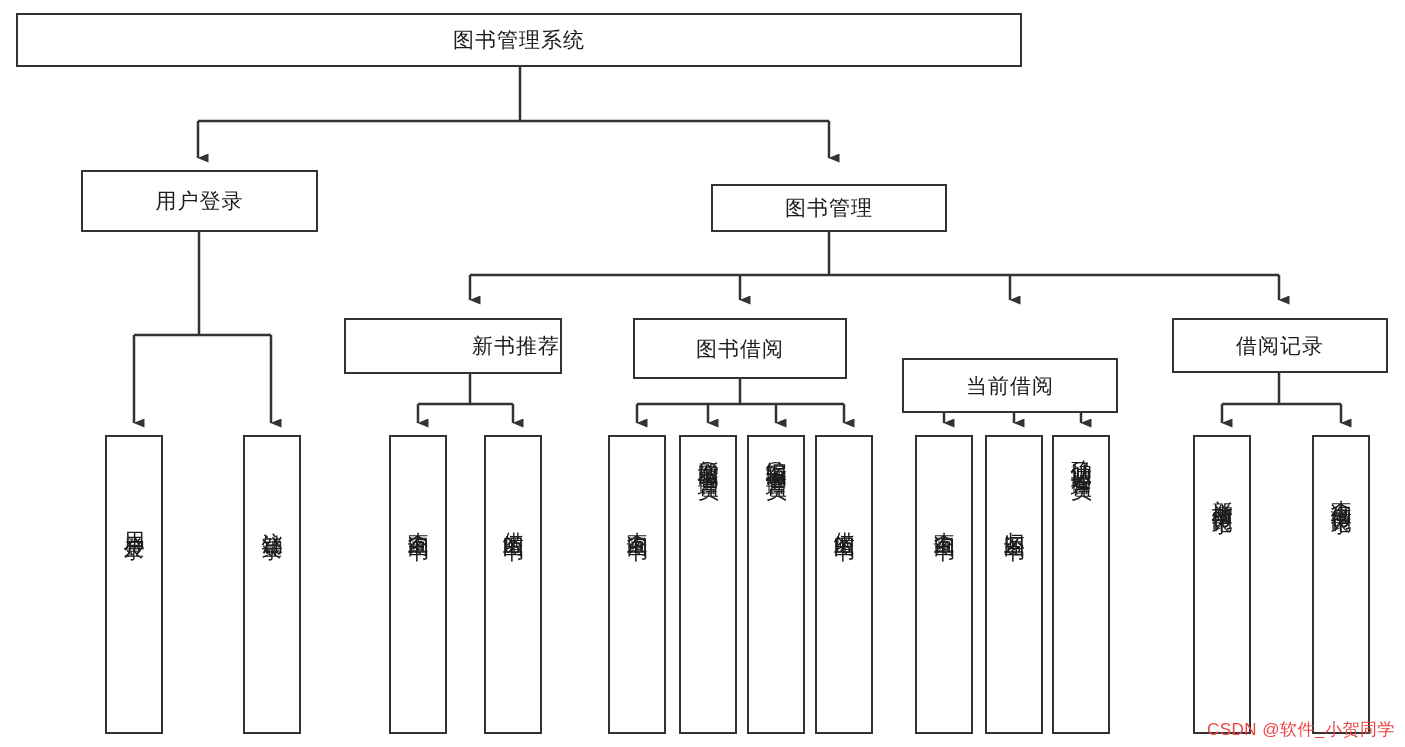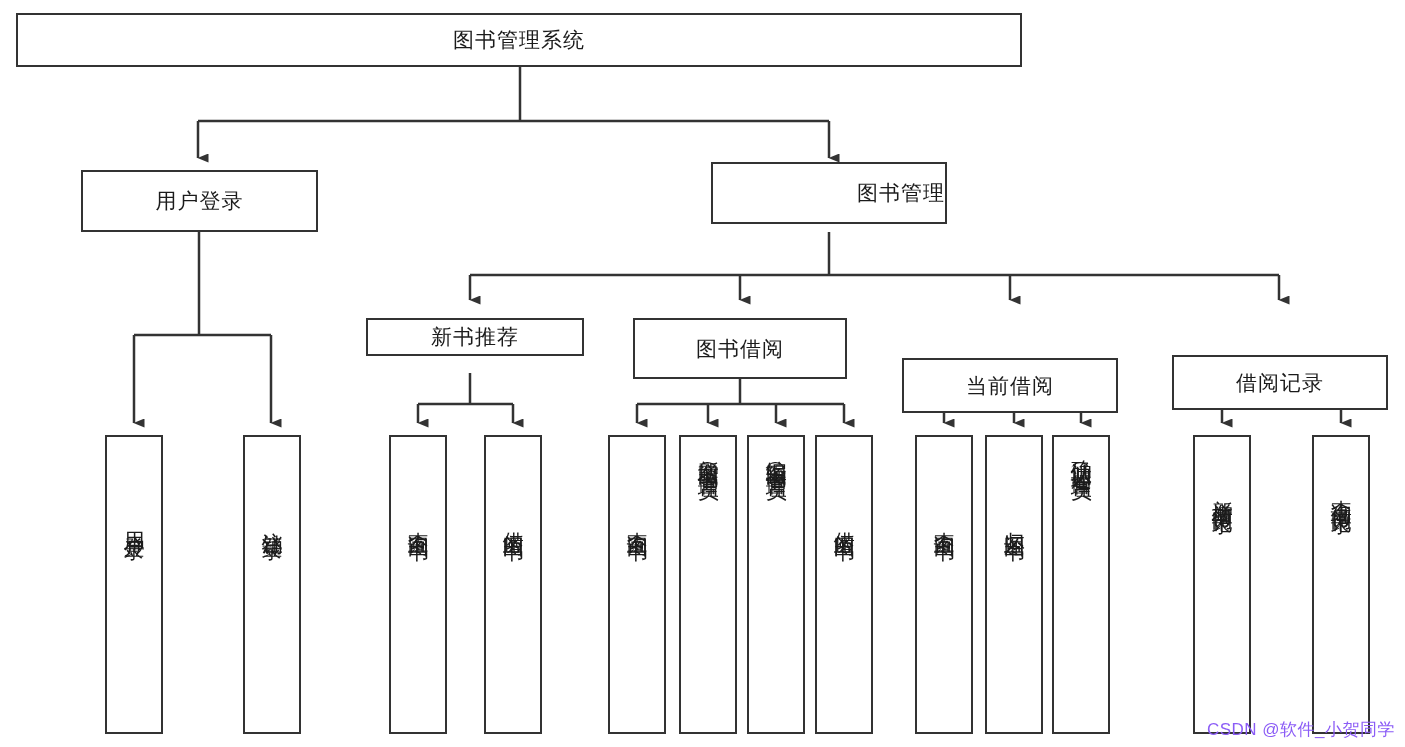--- a/index.html
+++ b/index.html
@@ -56,21 +56,21 @@
     margin-top: 72px;
   }
   .node.vert.mid2 .vlabel {
     margin-top: 40px;
   }
   .watermark {
     position: absolute;
     right: 10px;
     bottom: 6px;
     font-size: 17px;
-    color: #8b5cf6;
+    color: #ef4444;
     letter-spacing: 0.5px;
     white-space: nowrap;
   }
 </style>
 </head>
 <body>
 
 <div id="canvas">
 
   <svg id="wires" viewBox="0 0 1405 747">
@@ -123,34 +123,34 @@
     </g>
   </svg>
 
   <div class="node horiz" style="left:16px; top:13px; width:1006px; height:54px;">
     <span>图书管理系统</span>
   </div>
 
   <div class="node horiz" style="left:81px; top:170px; width:237px; height:62px;">
     <span>用户登录</span>
   </div>
-  <div class="node horiz" style="left:711px; top:162px; width:236px; height:62px;justify-content:flex-end;">
+  <div class="node horiz" style="left:711px; top:184px; width:236px; height:48px;">
     <span>图书管理</span>
   </div>
 
-  <div class="node horiz" style="left:366px; top:318px; width:218px; height:38px;">
+  <div class="node horiz" style="left:344px; top:318px; width:218px; height:56px;justify-content:flex-end;">
     <span>新书推荐</span>
   </div>
   <div class="node horiz" style="left:633px; top:318px; width:214px; height:61px;">
     <span>图书借阅</span>
   </div>
   <div class="node horiz" style="left:902px; top:318px; width:216px; height:55px;margin-top:40px;">
     <span>当前借阅</span>
   </div>
-  <div class="node horiz" style="left:1172px; top:318px; width:216px; height:55px;margin-top:37px;">
+  <div class="node horiz" style="left:1172px; top:318px; width:216px; height:55px;">
     <span>借阅记录</span>
   </div>
 
   <div class="node vert mid" style="left:105px; top:435px; width:58px; height:299px;">
     <span class="vlabel">用户登录</span>
   </div>
   <div class="node vert mid" style="left:243px; top:435px; width:58px; height:299px;">
     <span class="vlabel">注销登录</span>
   </div>
 

